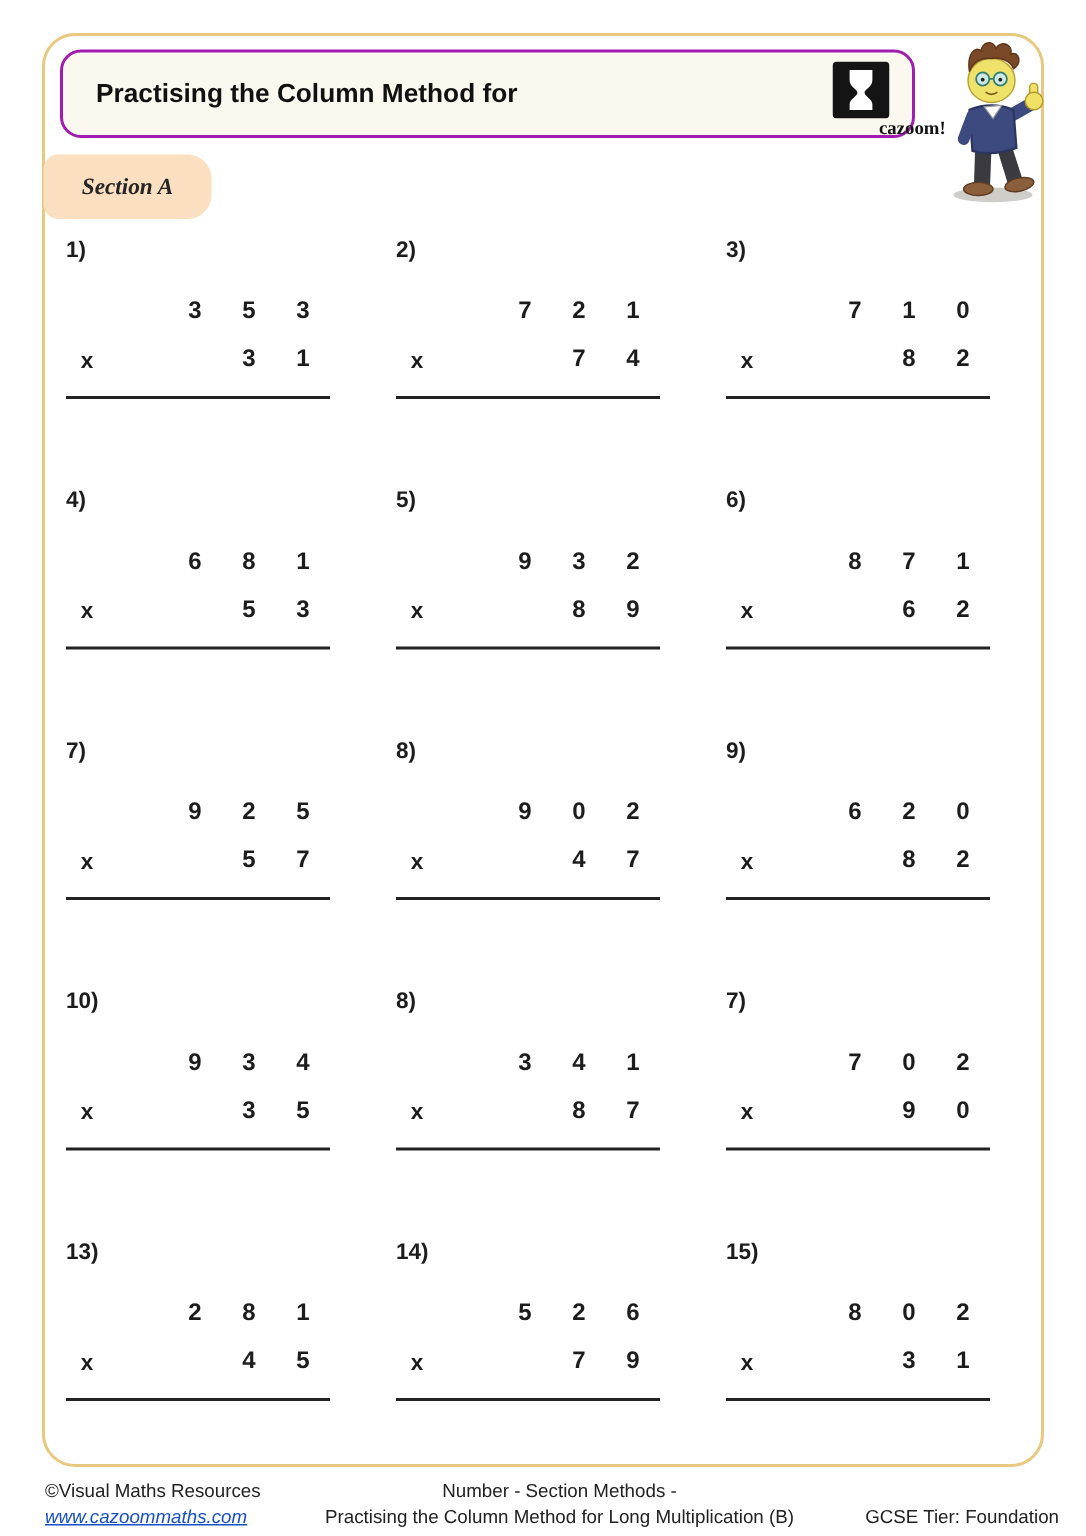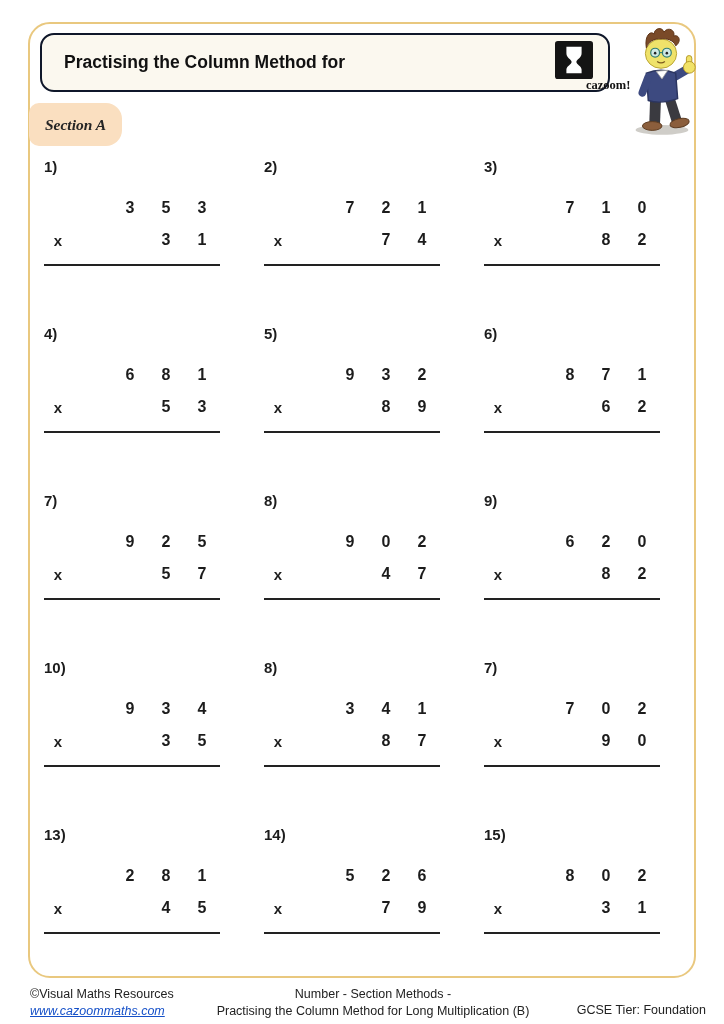--- a/index.html
+++ b/index.html
@@ -11,51 +11,51 @@
   }
   *{margin:0;padding:0;box-sizing:border-box;}
   html,body{width:724px;height:1024px;background:#ffffff;
     font-family:"Liberation Sans",sans-serif;color:var(--ink);}
   .page{position:relative;width:724px;height:1024px;overflow:hidden;}
 
   .page-border{position:absolute;left:28px;top:22px;width:668px;height:956px;
     border:2px solid var(--gold);border-radius:22px;}
 
   .title-box{position:absolute;left:40px;top:33px;width:570px;height:59px;
-    border:2px solid #0f172a;border-radius:14px;background:var(--boxbg);
+    border:2px solid #a21caf;border-radius:14px;background:var(--boxbg);
     display:flex;align-items:center;padding-left:22px;}
   .title{font-weight:bold;font-size:17.5px;line-height:1.28;color:#111;}
   .logo{position:absolute;right:10px;top:3px;width:48px;text-align:center;}
   .logo svg{display:block;margin:3px auto 0 auto;}
   .logo-text{font-family:"Liberation Serif",serif;font-weight:bold;
     font-size:12.5px;letter-spacing:0px;color:#111;margin-top:-1px;margin-left:36px;}
 
   .mascot{position:absolute;left:617px;top:26px;}
 
-  .section-tab{position:absolute;left:29px;top:103px;width:93px;height:43px;
+  .section-tab{position:absolute;left:29px;top:103px;width:112px;height:43px;
     background:var(--peach);border-radius:10px 16px 16px 10px;
     display:flex;align-items:center;justify-content:center;text-align:right;}
   .section-tab span{font-family:"Liberation Serif",serif;font-style:italic;
     font-weight:bold;font-size:15.5px;color:#252525;}
 
   .grid{position:absolute;left:44px;top:158px;width:620px;
     display:grid;grid-template-columns:repeat(3,176px);
     column-gap:44px;row-gap:59px;}
   .problem{width:176px;}
   .p-label{font-weight:bold;font-size:15px;height:18px;margin-bottom:21px;}
   .p-row{display:grid;grid-template-columns:28px 1fr 36px 36px 36px;
     height:22px;align-items:center;}
   .p-row.top{margin-bottom:10px;}
   .p-row.bot{margin-bottom:13px;}
   .p-cell{font-weight:bold;font-size:16px;text-align:center;}
   .p-op{font-weight:bold;font-size:15px;text-align:center;}
   .p-line{border-top:2px solid #222;width:176px;}
 
   .footer{position:absolute;left:30px;top:986px;width:676px;
-    display:flex;justify-content:space-between;align-items:center;
+    display:flex;justify-content:space-between;align-items:flex-end;
     font-size:12.5px;line-height:1.35;color:#222;}
   .f-left{width:180px;text-align:left;}
   .f-center{flex:1;text-align:center;}
   .f-right{width:170px;text-align:right;padding-top:16px;white-space:nowrap;}
   .f-link{color:var(--link);text-decoration:underline;cursor:pointer;font-style:italic;}
 </style>
 </head>
 <body>
 
 <div class="page">

